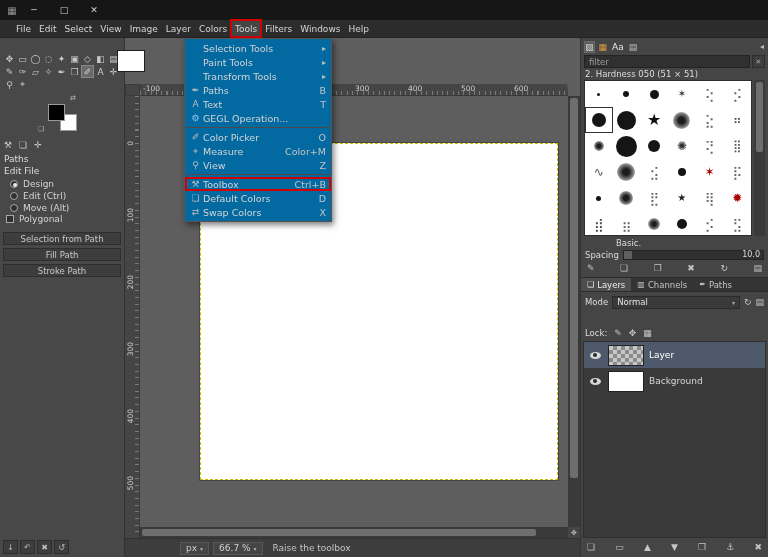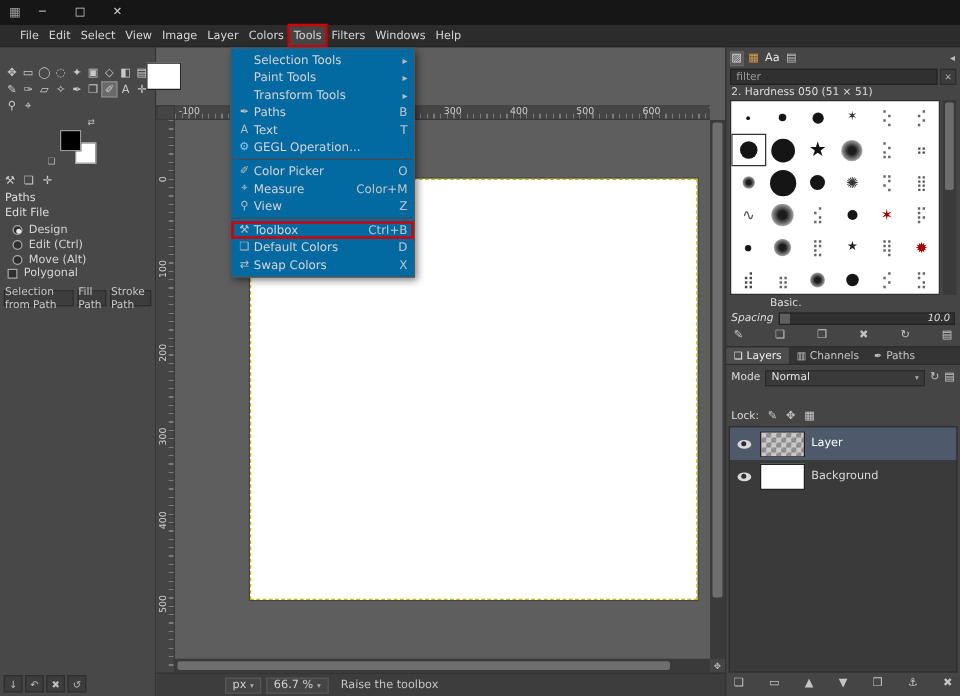--- a/index.html
+++ b/index.html
@@ -41,21 +41,21 @@
   .sw-reset{left:-8px;top:24px;}
   .sw-swap{left:24px;top:-7px;}
   .left-dock-tabs{position:absolute;top:102px;left:4px;display:flex;gap:7px;font-size:9px;color:#bdbdbd;}
   .panel-label{position:absolute;left:4px;font-size:9px;color:#ddd;}
   .optrow{display:flex;align-items:center;gap:5px;height:12px;padding-left:10px;}
   .edit-modes{position:absolute;top:140px;left:0;right:0;font-size:9px;color:#d4d4d4;}
   .radio{width:8px;height:8px;border:1px solid #a8a8a8;border-radius:50%;background:#2f2f2f;display:inline-block;position:relative;flex:none;}
   .radio.sel::after{content:"";position:absolute;left:1.5px;top:1.5px;width:4px;height:4px;border-radius:50%;background:#e8e8e8;}
   .chkrow{position:absolute;top:176px;left:0;right:0;display:flex;align-items:center;gap:5px;padding-left:6px;font-size:9px;color:#d4d4d4;}
   .checkbox{width:8px;height:8px;border:1px solid #a8a8a8;background:#2f2f2f;display:inline-block;flex:none;}
-  .path-buttons{position:absolute;top:194px;left:3px;right:3px;display:flex;flex-direction:row;gap:3px;}
+  .path-buttons{position:absolute;top:194px;left:3px;right:3px;display:flex;flex-direction:column;gap:3px;}
   .pbtn{height:13px;background:#3d3d3d;border:1px solid #2e2e2e;color:#c8c8c8;font-size:8.5px;display:flex;align-items:center;justify-content:center;}
   .tool-options-footer{position:absolute;bottom:3px;left:3px;display:flex;gap:2px;}
   .minibtn{width:15px;height:14px;background:#3d3d3d;border:1px solid #2e2e2e;color:#bdbdbd;font-size:8px;display:flex;align-items:center;justify-content:center;}
 
   
   .canvas-area{position:absolute;left:125px;top:38px;width:455px;bottom:0;background:#5e5e5e;}
   .ruler-corner{position:absolute;left:0;top:46px;width:15px;height:12px;background:#454545;border:1px solid #3a3a3a;}
   .hruler{position:absolute;left:15px;top:46px;right:12px;height:12px;background:#454545;border-bottom:1px solid #393939;overflow:hidden;
     background-image:repeating-linear-gradient(90deg,#7a7a7a 0 1px,transparent 1px 5.3px);background-size:100% 4px;background-position:0 100%;background-repeat:no-repeat;}
   .hnum{position:absolute;top:0px;font-size:7.5px;color:#cfcfcf;}
@@ -86,21 +86,21 @@
   .brush-title{position:absolute;top:31px;left:4px;right:4px;font-size:8.5px;color:#ddd;white-space:nowrap;}
   .brush-grid{position:absolute;top:42px;left:3px;right:16px;height:156px;background:#fff;display:grid;grid-template-columns:repeat(6,1fr);grid-auto-rows:26px;overflow:hidden;border:1px solid #2e2e2e;}
   .bcell{display:flex;align-items:center;justify-content:center;}
   .bcell.sel{outline:1px solid #333;outline-offset:-1px;}
   .bdot{display:inline-block;border-radius:50%;background:#151515;}
   .bsoft{display:inline-block;border-radius:50%;background:radial-gradient(circle,#1c1c1c 25%,#8a8a8a 62%,#fff 85%);}
   .bglyph{line-height:1;}
   .brush-scroll{position:absolute;top:42px;right:3px;width:11px;height:156px;background:#3a3a3a;}
   .brush-scroll .thumb{position:absolute;left:2px;right:2px;top:2px;height:45%;background:#6e6e6e;border-radius:2px;}
   .tag-row{position:absolute;top:200px;left:4px;right:16px;font-size:8.5px;color:#ddd;margin-left:31px;}
-  .spacing-row{position:absolute;top:211px;left:4px;right:4px;height:11px;display:flex;align-items:center;gap:4px;font-size:8.5px;color:#ddd;font-style:italic;}
+  .spacing-row{position:absolute;top:211px;left:4px;right:4px;height:11px;display:flex;align-items:center;gap:4px;font-size:8.5px;color:#ddd;}
   .spacing-track{flex:1;height:10px;background:#303030;border:1px solid #232323;position:relative;display:flex;align-items:center;justify-content:flex-end;padding:0 3px;font-size:8px;color:#ddd;}
   .spacing-fill{position:absolute;left:0;top:0;bottom:0;width:6%;background:#5f5f5f;}
   .brush-actions{position:absolute;top:224px;left:6px;right:6px;height:13px;display:flex;justify-content:space-between;align-items:center;}
   .actico{font-size:9px;color:#c4c4c4;line-height:1;}
   .layers-tabs{position:absolute;top:239px;left:0;right:0;height:15px;background:#343434;display:flex;align-items:stretch;border-top:1px solid #2c2c2c;border-bottom:1px solid #2c2c2c;}
   .ltab{display:flex;align-items:center;gap:3px;padding:0 6px;font-size:8.5px;color:#c4c4c4;}
   .ltab.active{background:#4d4d4d;color:#eee;}
   .ltabico{font-size:8px;}
   .mode-row{position:absolute;top:257px;left:4px;right:4px;height:14px;display:flex;align-items:center;gap:4px;font-size:8.5px;color:#ddd;}
   .combo{flex:1;height:13px;background:#3a3a3a;border:1px solid #2a2a2a;display:flex;align-items:center;justify-content:space-between;padding:0 4px;font-size:8.5px;color:#e2e2e2;}

